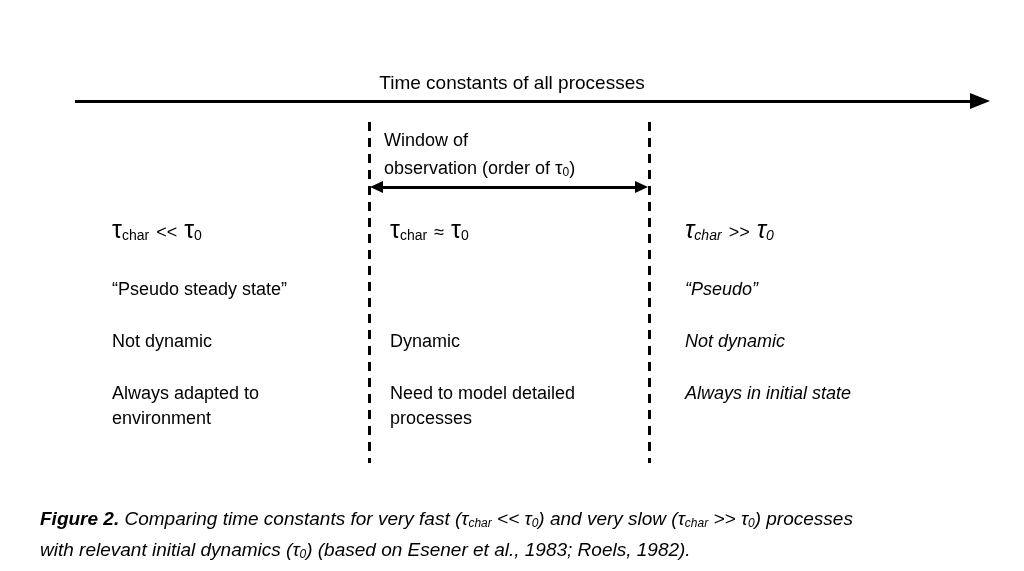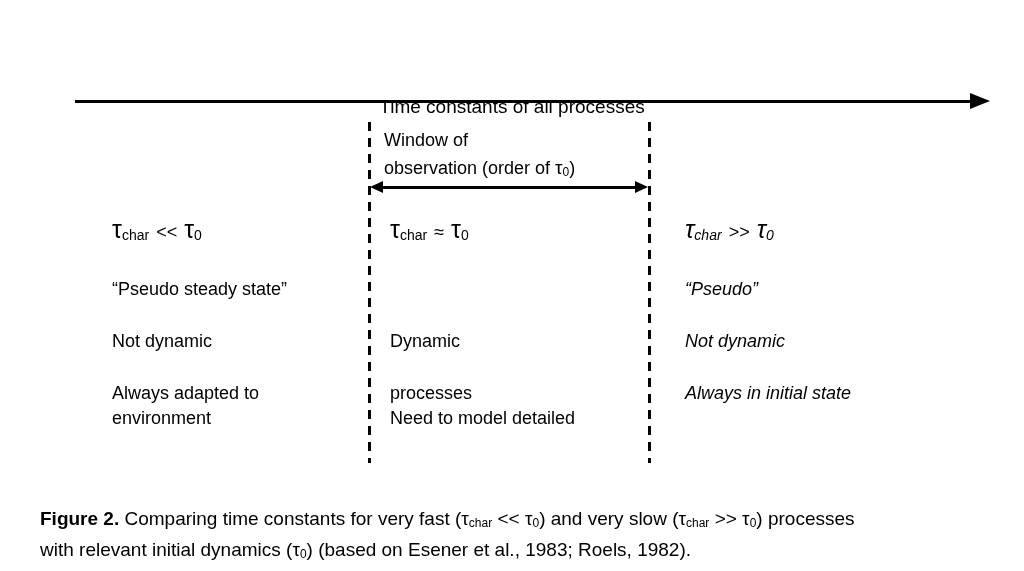--- a/index.html
+++ b/index.html
@@ -8,21 +8,21 @@
     background: #ffffff;
     font-family: "Liberation Sans", "DejaVu Sans", sans-serif;
     color: #000000;
     overflow: hidden;
   }
   .canvas { position: relative; width: 1024px; height: 571px; background: #fff; }
 
   
   .title {
     position: absolute; top: 72px; left: 0; width: 1024px;
-    text-align: center; font-size: 19px; color: #000; margin-top: 24px;
+    text-align: center; font-size: 19px; color: #000;
   }
 
   
   .axis-line {
     position: absolute; left: 75px; top: 100px;
     width: 897px; height: 3px; background: #000;
   }
   .axis-head {
     position: absolute; left: 970px; top: 93px;
     width: 0; height: 0;
@@ -77,21 +77,21 @@
 
   .tau { font-size: 25px; line-height: 20px; }
   .tausub { font-size: 14px; vertical-align: -2px; }
   .op { font-size: 18px; margin: 0 7px; }
   .wtau { font-size: 19px; }
   .wsub { font-size: 12px; vertical-align: -2px; }
 
   
   .caption {
     position: absolute; left: 40px; top: 506px; width: 960px;
-    font-size: 19px; line-height: 26.5px;
+    font-size: 19px; line-height: 26.5px; font-style: italic;
   }
   .cap-bold { font-weight: bold; }
   .ctau { font-size: 19px; }
   .csub { font-size: 12px; vertical-align: -2px; }
 </style>
 </head>
 <body>
 
 <div class="canvas">
 
@@ -116,22 +116,22 @@
   <div class="row r-state col-left">“Pseudo steady state”</div>
   <div class="row r-dyn col-left">Not dynamic</div>
   <div class="row r-desc col-left">
     <div>Always adapted to</div>
     <div>environment</div>
   </div>
 
   <div class="row r-cond col-mid"><span class="tau">τ</span><span class="tausub">char</span><span class="op">≈</span><span class="tau">τ</span><span class="tausub">0</span></div>
   <div class="row r-dyn col-mid">Dynamic</div>
   <div class="row r-desc col-mid">
+    <div>Need to model detailed</div>
     <div>processes</div>
-    <div>Need to model detailed</div>
   </div>
 
   <div class="row r-cond col-right"><span class="tau">τ</span><span class="tausub">char</span><span class="op">&gt;&gt;</span><span class="tau">τ</span><span class="tausub">0</span></div>
   <div class="row r-state col-right">“Pseudo”</div>
   <div class="row r-dyn col-right">Not dynamic</div>
   <div class="row r-desc col-right">Always in initial state</div>
 
   <div class="caption">
     <div><span class="cap-bold">Figure 2.</span><span> Comparing time constants for very fast (</span><span class="ctau">τ</span><span class="csub">char</span><span> &lt;&lt; </span><span class="ctau">τ</span><span class="csub">0</span><span>) and very slow (</span><span class="ctau">τ</span><span class="csub">char</span><span> &gt;&gt; </span><span class="ctau">τ</span><span class="csub">0</span><span>) processes</span></div>
     <div><span>with relevant initial dynamics (</span><span class="ctau">τ</span><span class="csub">0</span><span>) (based on Esener et al., 1983; Roels, 1982).</span></div>

